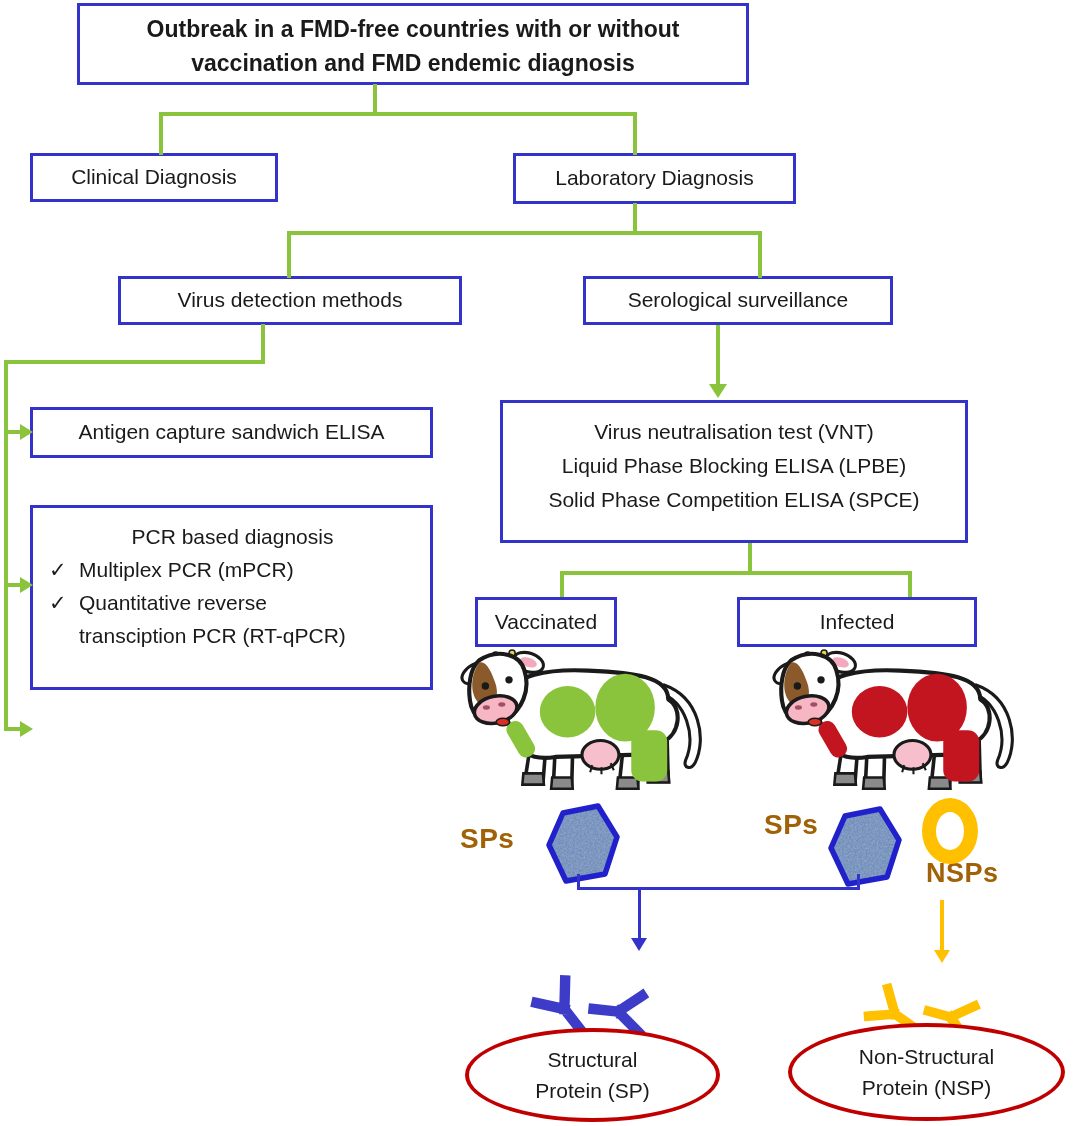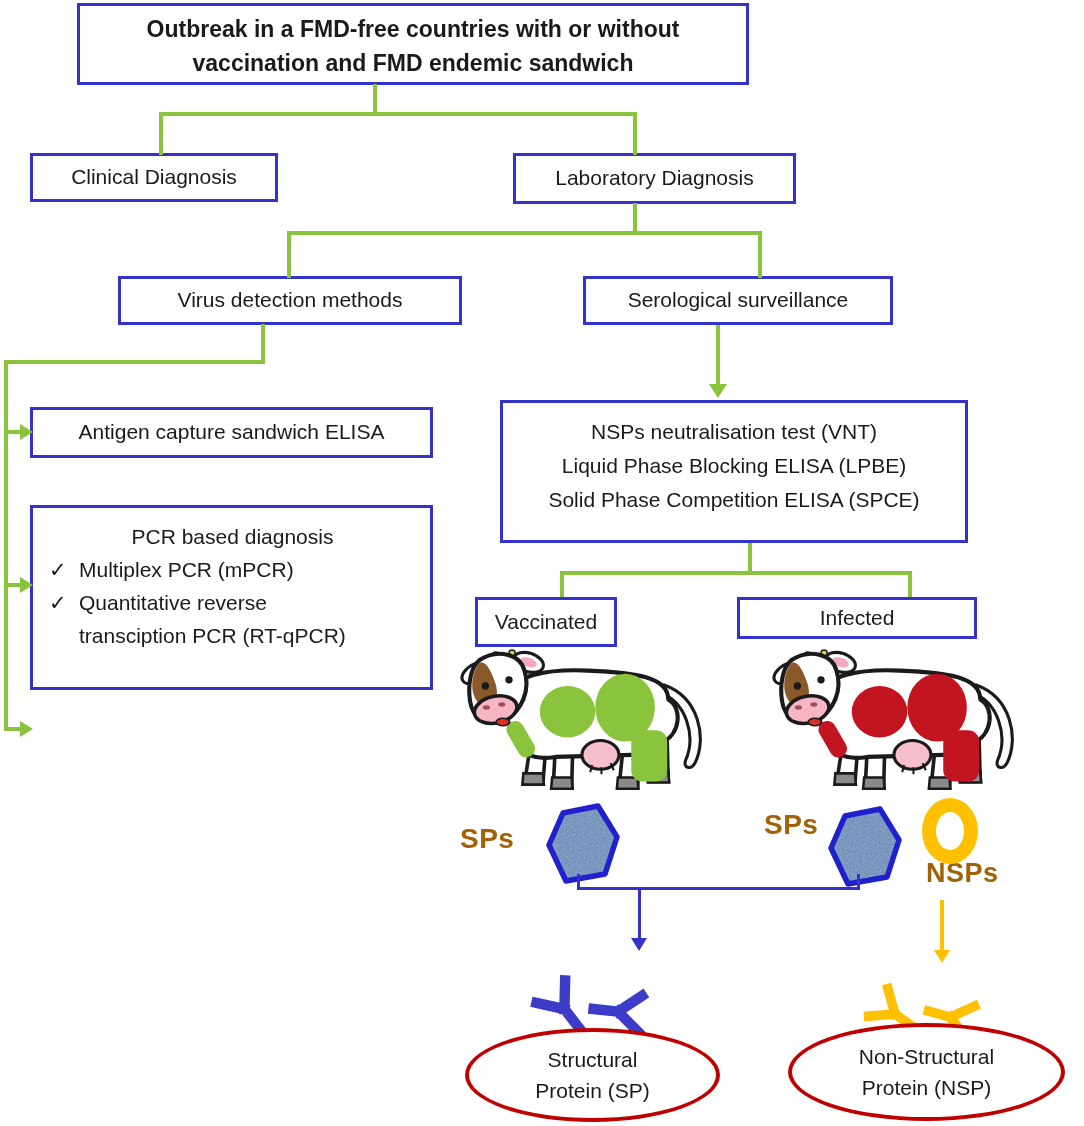--- a/index.html
+++ b/index.html
@@ -96,21 +96,21 @@
         </g>
       </g>
       <g id="antibody">
         <path d="M0,22 L0,3 M0,3 L-14,-14 M0,3 L14,-14" fill="none" stroke="currentColor" stroke-width="8" stroke-linecap="square"></path>
       </g>
     </defs>
   </svg>
 
   <div class="node title-node" style="left:77px;top:3px;width:672px;height:82px;">
     <span>Outbreak in a </span><span class="fmd">FMD</span><span>-free countries with or without</span><br>
-    <span>vaccination and </span><span class="fmd">FMD</span><span> endemic sandwich</span>
+    <span>vaccination and </span><span class="fmd">FMD</span><span> endemic diagnosis</span>
   </div>
 
   <div class="node" style="left:30px;top:153px;width:248px;height:49px;">Clinical Diagnosis</div>
 
   <div class="node" style="left:513px;top:153px;width:283px;height:51px;">Laboratory Diagnosis</div>
 
   <div class="node" style="left:118px;top:276px;width:344px;height:49px;">Virus detection methods</div>
 
   <div class="node" style="left:583px;top:276px;width:310px;height:49px;">Serological surveillance</div>
 
@@ -126,28 +126,28 @@
       <div class="pcr-item">
         <span class="pcr-check">✓</span>
         <span>Quantitative reverse</span><br>
         <span>transciption PCR (RT-qPCR)</span>
       </div>
     </div>
   </div>
 
 
   <div class="node vnt-node" style="left:500px;top:400px;width:468px;height:143px;">
-    <div>NSPs neutralisation test (VNT)</div>
+    <div>Virus neutralisation test (VNT)</div>
     <div>Liquid Phase Blocking ELISA (LPBE)</div>
     <div>Solid Phase Competition ELISA (SPCE)</div>
   </div>
 
   <div class="node" style="left:475px;top:597px;width:142px;height:50px;">Vaccinated</div>
 
-  <div class="node" style="left:737px;top:597px;width:240px;height:42px;">Infected</div>
+  <div class="node" style="left:737px;top:597px;width:240px;height:50px;">Infected</div>
 
   <div class="gl" style="left:373px;top:84px;width:4px;height:30px;"></div>
   <div class="gl" style="left:159px;top:112px;width:478px;height:4px;"></div>
   <div class="gl" style="left:159px;top:112px;width:4px;height:43px;"></div>
   <div class="gl" style="left:633px;top:112px;width:4px;height:43px;"></div>
   <div class="gl" style="left:633px;top:203px;width:4px;height:31px;"></div>
   <div class="gl" style="left:287px;top:231px;width:475px;height:4px;"></div>
   <div class="gl" style="left:287px;top:231px;width:4px;height:47px;"></div>
   <div class="gl" style="left:758px;top:231px;width:4px;height:47px;"></div>
   <div class="gl" style="left:261px;top:324px;width:4px;height:39px;"></div>

